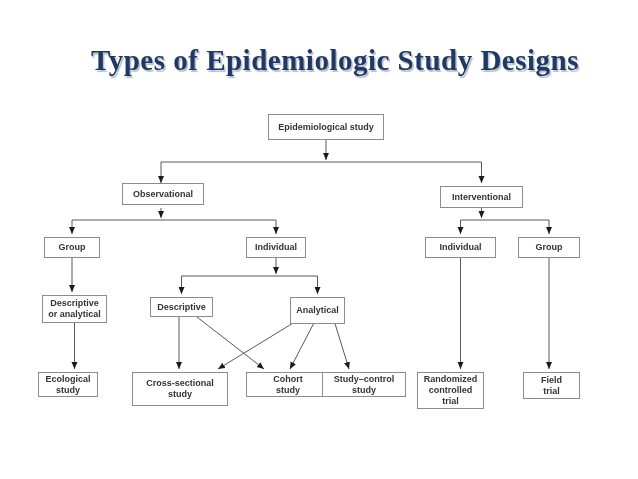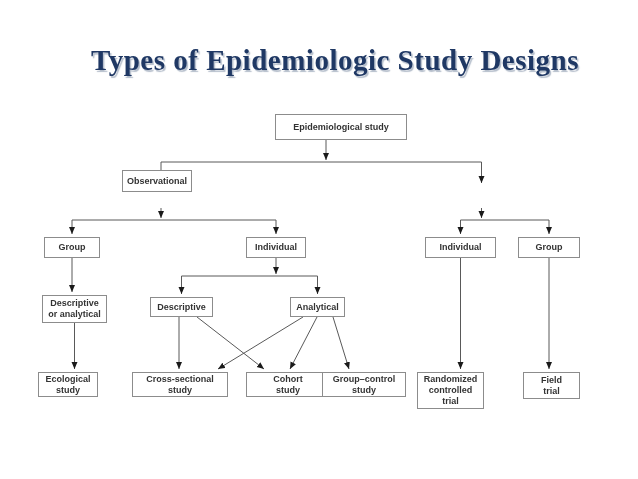--- a/index.html
+++ b/index.html
@@ -62,50 +62,51 @@
 
       <polyline points="303,317 218,369" marker-end="url(#ah)"></polyline>
       <polyline points="317,317 290,369" marker-end="url(#ah)"></polyline>
       <polyline points="333,317 349,369" marker-end="url(#ah)"></polyline>
 
       <polyline points="460.5,258 460.5,369" marker-end="url(#ah)"></polyline>
       <polyline points="549,258 549,369" marker-end="url(#ah)"></polyline>
     </g>
   </svg>
 
-  <div class="node" style="left:275px;top:114px;width:132px;height:26px">Epidemiological study</div>
+  <div class="node" style="left:268px;top:114px;width:116px;height:26px">Epidemiological study</div>
 
-  <div class="node" style="left:122px;top:170px;width:70px;height:22px">Observational</div>
+  <div class="node" style="left:122px;top:183px;width:82px;height:22px">Observational</div>
 
+  <div class="node" style="left:440px;top:186px;width:83px;height:22px">Interventional</div>
 
   <div class="node" style="left:44px;top:237px;width:56px;height:21px">Group</div>
 
   <div class="node" style="left:246px;top:237px;width:60px;height:21px">Individual</div>
 
   <div class="node" style="left:425px;top:237px;width:71px;height:21px">Individual</div>
 
   <div class="node" style="left:518px;top:237px;width:62px;height:21px">Group</div>
 
   <div class="node" style="left:42px;top:295px;width:65px;height:28px">Descriptive
 or analytical</div>
 
   <div class="node" style="left:150px;top:297px;width:63px;height:20px">Descriptive</div>
 
-  <div class="node" style="left:290px;top:297px;width:55px;height:20px">Analytical</div>
+  <div class="node" style="left:290px;top:297px;width:55px;height:27px">Analytical</div>
 
   <div class="node" style="left:38px;top:372px;width:60px;height:25px">Ecological
 study</div>
 
-  <div class="node" style="left:132px;top:372px;width:96px;height:25px">Cross-sectional
+  <div class="node" style="left:132px;top:372px;width:96px;height:34px">Cross-sectional
 study</div>
 
   <div class="node" style="left:246px;top:372px;width:84px;height:25px">Cohort
 study</div>
 
-  <div class="node" style="left:322px;top:372px;width:84px;height:25px">Group–control
+  <div class="node" style="left:322px;top:372px;width:84px;height:25px">Study–control
 study</div>
 
   <div class="node" style="left:417px;top:372px;width:67px;height:37px">Randomized
 controlled
 trial</div>
 
   <div class="node" style="left:523px;top:372px;width:57px;height:27px">Field
 trial</div>
 
 </div>

